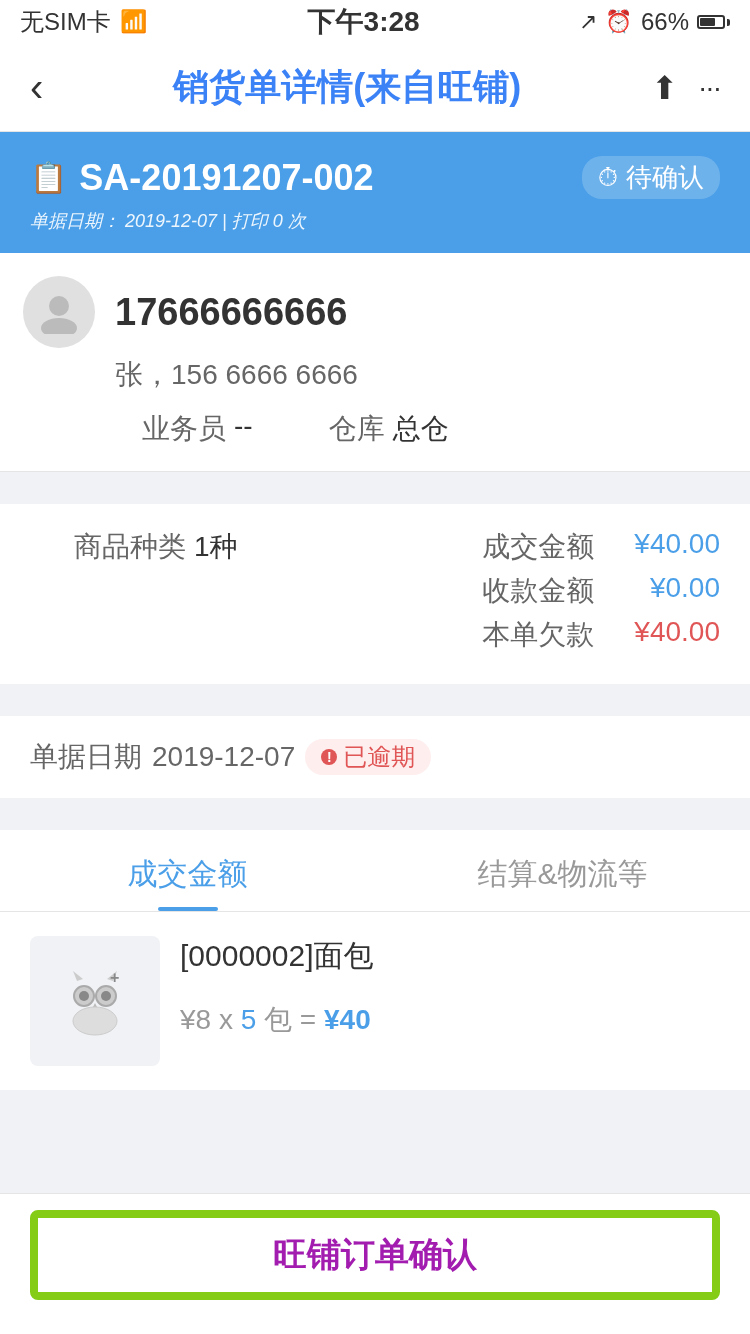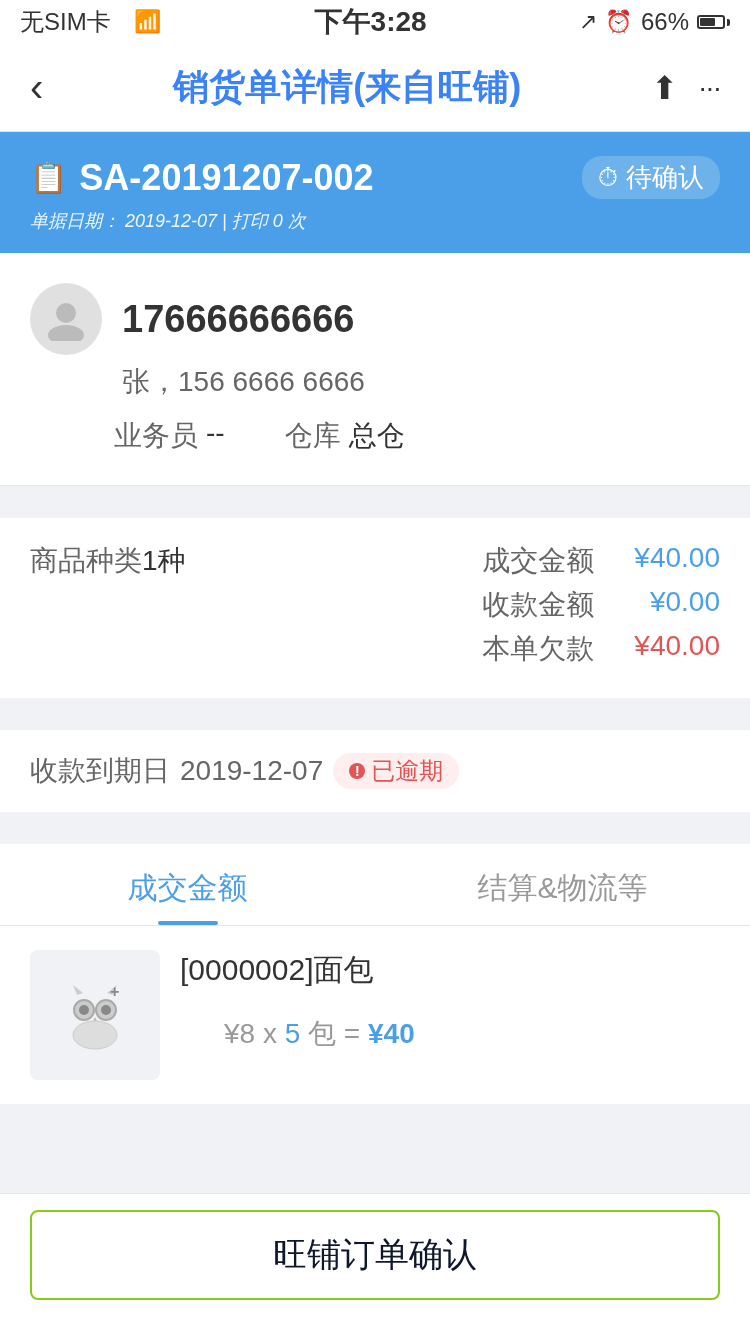--- a/index.html
+++ b/index.html
@@ -18,21 +18,21 @@
       width: 750px;
       height: 44px;
       background: #fff;
       display: flex;
       align-items: center;
       justify-content: space-between;
       padding: 0 20px;
       font-size: 24px;
       font-weight: 500;
     }
-    .status-left { display: flex; align-items: center; gap: 24px; }
+    .status-left { display: flex; align-items: center; gap: 10px; }
     .status-center { font-size: 28px; font-weight: 600; }
     .status-right { display: flex; align-items: center; gap: 8px; font-size: 24px; }
 
     
     .nav-bar {
       width: 750px;
       height: 88px;
       background: #fff;
       display: flex;
       align-items: center;
@@ -91,21 +91,21 @@
       font-style: italic;
     }
 
     
     .section-white {
       background: #fff;
       margin-bottom: 16px;
     }
     .customer-section {
       background: #fff;
-      padding: 30px;
+      padding: 23px;
       margin-bottom: 0;
     }
     .customer-row {
       display: flex;
       align-items: center;
       gap: 20px;
       margin-bottom: 8px;
     }
     .avatar {
       width: 72px;
@@ -123,24 +123,24 @@
       color: #333;
     }
     .customer-name {
       font-size: 28px;
       color: #666;
       margin-left: 92px;
       margin-bottom: 16px;
     }
     .customer-meta {
       display: flex;
-      gap: 60px;
+      gap: 76px;
       font-size: 28px;
       color: #666;
-      margin-left: 84px;
+      margin-left: 119px;
     }
     .meta-item { display: flex; gap: 8px; }
     .meta-value { color: #333; }
 
     
     .divider {
       height: 16px;
       background: #f0f2f5;
     }
     .thin-divider {
@@ -152,23 +152,25 @@
     .summary-section {
       background: #fff;
       padding: 24px 30px;
       display: flex;
       justify-content: space-between;
       align-items: flex-start;
     }
     .summary-left {}
     .summary-item {
       display: flex;
+      gap: 8px;
       font-size: 28px;
       color: #666;
       margin-bottom: 4px;
+      margin-left: 44px;
     }
     .summary-right {
       text-align: right;
     }
     .summary-amount-item {
       display: flex;
       justify-content: space-between;
       gap: 40px;
       margin-bottom: 6px;
       font-size: 28px;
@@ -265,44 +267,43 @@
     }
     .product-info {}
     .product-name {
       font-size: 30px;
       color: #333;
       margin-bottom: 24px;
     }
     .product-price {
       font-size: 28px;
       color: #999;
-      margin-left: 44px;
     }
     .product-price .qty { color: #4a9fe8; }
     .product-price .total { color: #4a9fe8; font-weight: 600; }
 
     
     .bottom-area {
       position: fixed;
       bottom: 0;
       left: 0;
       width: 750px;
       background: #fff;
       padding: 16px 30px 34px 30px;
       border-top: 1px solid #e5e5e5;
     }
     .confirm-btn {
       width: 100%;
       height: 90px;
-      border: 2px solid #84cc16;
+      border: 8px solid #84cc16;
       border-radius: 8px;
       background: #fff;
-      color: #0f172a;
+      color: #a21caf;
       font-size: 34px;
-      font-weight: 400;
+      font-weight: 700;
       cursor: pointer;
       display: flex;
       align-items: center;
       justify-content: center;
     }
 
     
     .battery-icon {
       display: inline-flex;
       align-items: center;
@@ -429,21 +430,21 @@
     <div class="summary-amount-item">
       <span>本单欠款</span>
       <span class="amount-value-red">¥40.00</span>
     </div>
   </div>
 </div>
 
 <div class="divider"></div>
 
 <div class="due-section section-white">
-  <span>收款到期日</span>
+  <span>单据日期</span>
   <span>2019-12-07</span>
   <div class="overdue-badge">
     <div class="overdue-dot">!</div>
     <span>已逾期</span>
   </div>
 </div>
 
 <div class="divider"></div>
 
 <div class="tabs-section">

